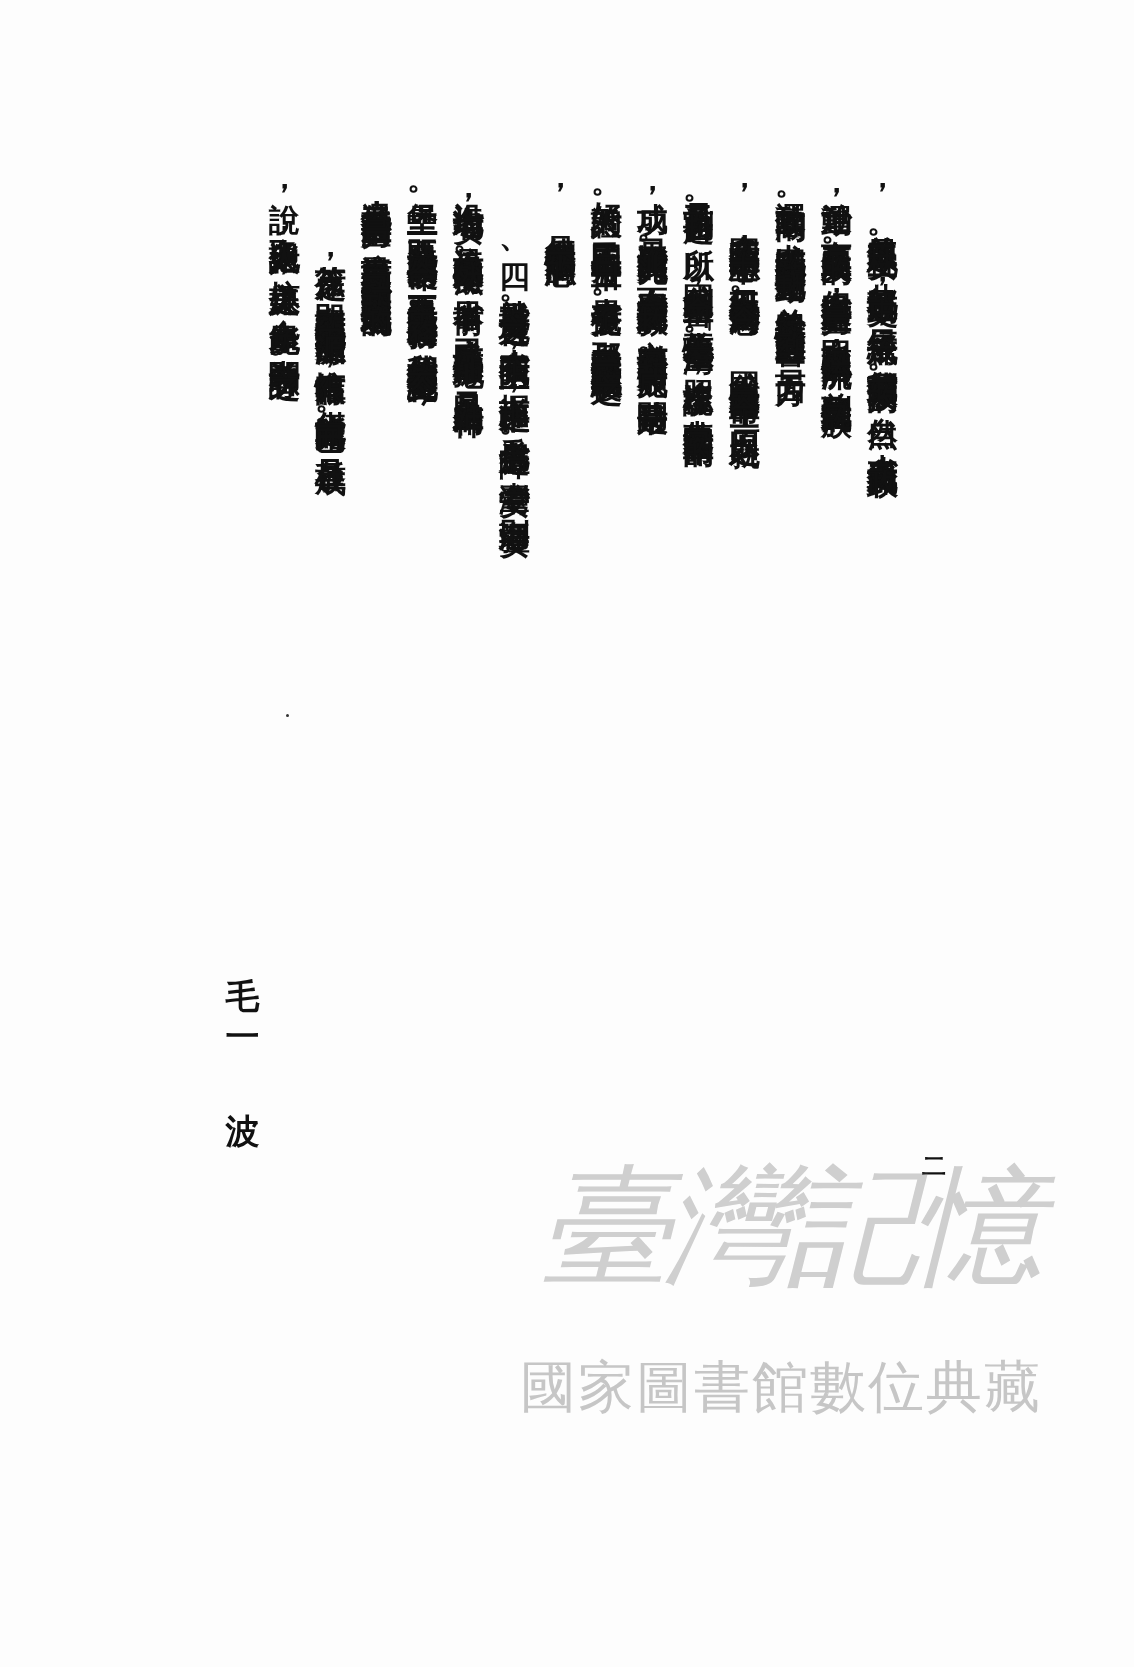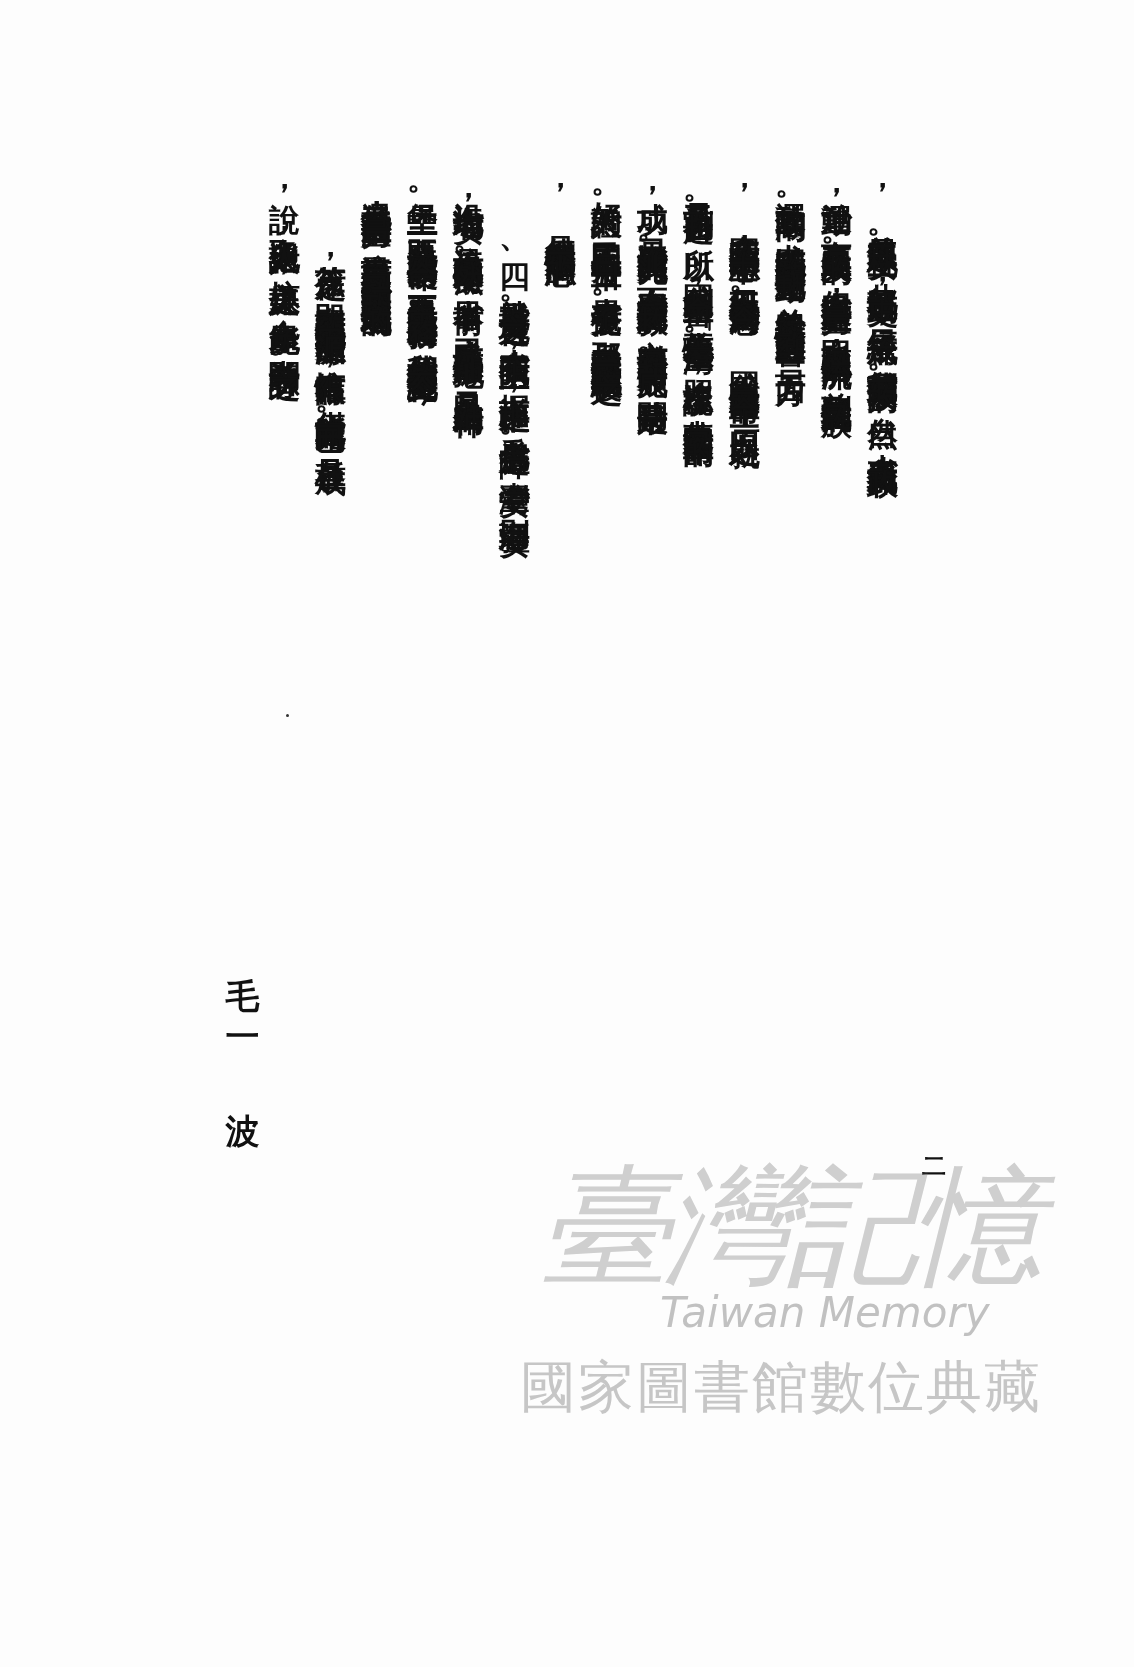--- a/index.html
+++ b/index.html
@@ -45,16 +45,15 @@
     <span class="col indent">茲篇之作，即在說明我國傳統文化與本省歷史的淵源，惟篇幅有限，僅能述其大略而已。且各種成</span>
     <span class="col">說，多取諸他人，掠美之嫌，自未能免。尚希閱者諒之。</span>
   </div>
 
   <div class="page-number">二</div>
   <div class="author">毛一波</div>
   <div class="stray-dot"></div>
 
   <div class="watermark">
     <div class="wm-script">臺灣記憶</div>
-    <div class="wm-en">Taiwan Memory</div>
     <div class="wm-zh">國家圖書館數位典藏</div>
   </div>
 </div>
 
 </body></html>

